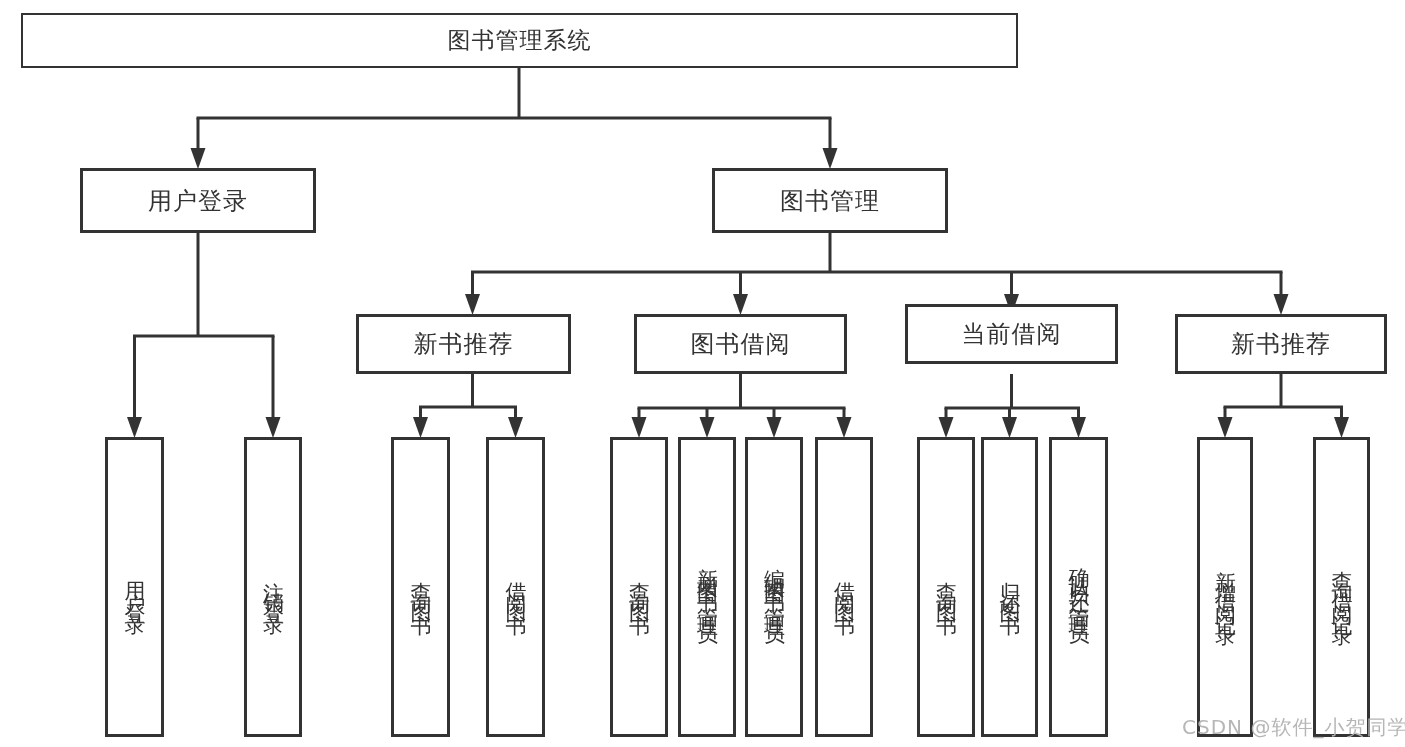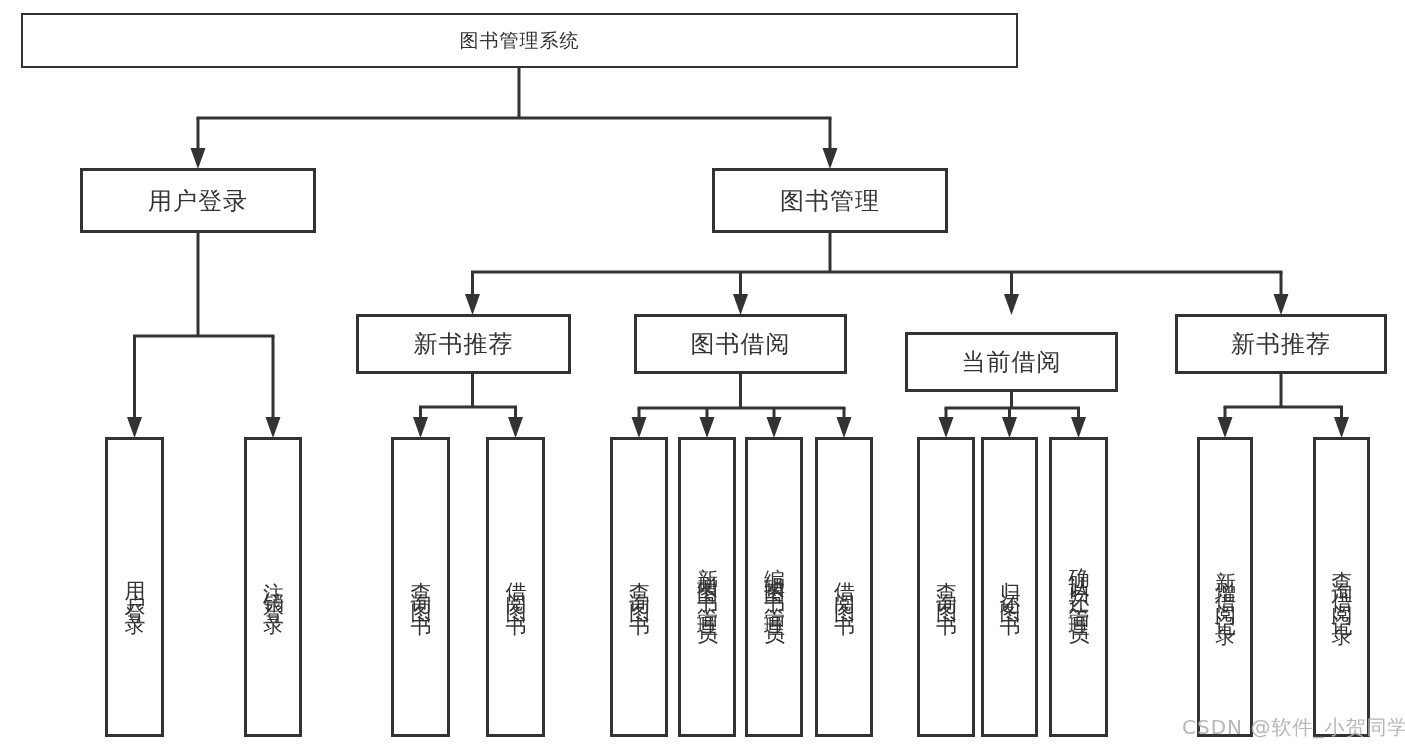--- a/index.html
+++ b/index.html
@@ -31,21 +31,21 @@
     justify-content: center;
     z-index: 2;
   }
   .root-box   { border-width: 2.5px; }
   .hlabel {
     font-size: 24px;
     color: #333333;
     letter-spacing: 1px;
     white-space: nowrap;
   }
-  .root-box .hlabel { font-size: 19px; }
+  .root-box .hlabel { font-size: 23px; }
   .vlabel {
     writing-mode: vertical-rl;
     text-orientation: mixed;
     font-size: 21px;
     color: #333333;
     letter-spacing: 11px;
     line-height: 1;
   }
   .vlabel.tight { letter-spacing: 8px; }
   #watermark {
@@ -143,21 +143,21 @@
   <div class="box" style="left:712px; top:168px; width:236px; height:65px;">
     <span class="hlabel">图书管理</span>
   </div>
 
   <div class="box" style="left:356px; top:314px; width:215px; height:60px;">
     <span class="hlabel">新书推荐</span>
   </div>
   <div class="box" style="left:634px; top:314px; width:213px; height:60px;">
     <span class="hlabel">图书借阅</span>
   </div>
-  <div class="box" style="left:905px; top:332px; width:213px; height:60px;">
+  <div class="box" style="left:905px; top:304px; width:213px; height:60px;">
     <span class="hlabel">当前借阅</span>
   </div>
   <div class="box" style="left:1175px; top:314px; width:212px; height:60px;">
     <span class="hlabel">新书推荐</span>
   </div>
 
   <div class="box" style="left:105px; top:437px; width:59px; height:300px;">
     <span class="vlabel">用户登录</span>
   </div>
   <div class="box" style="left:244px; top:437px; width:58px; height:300px;">

